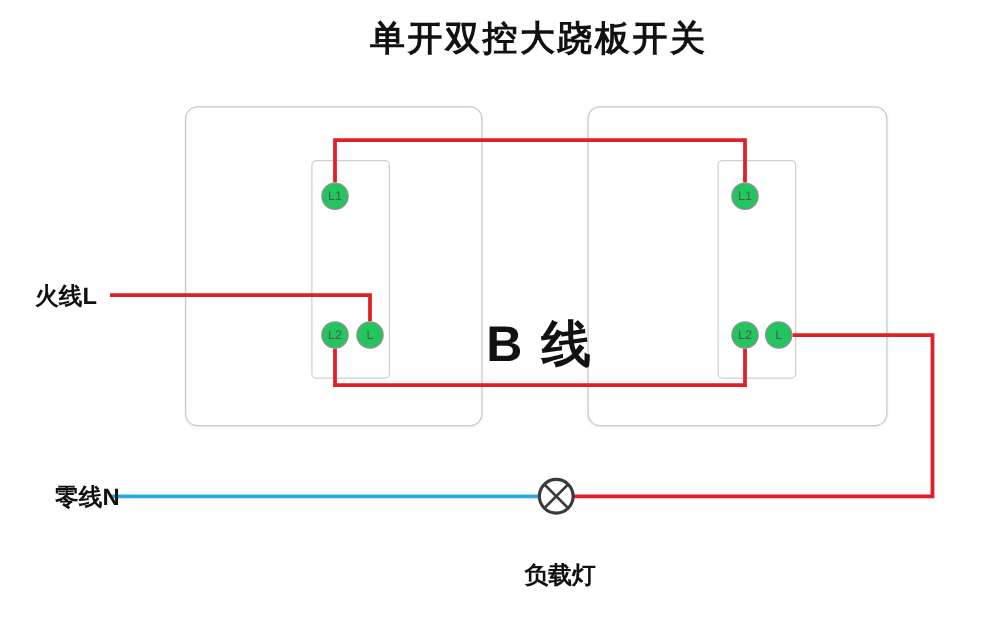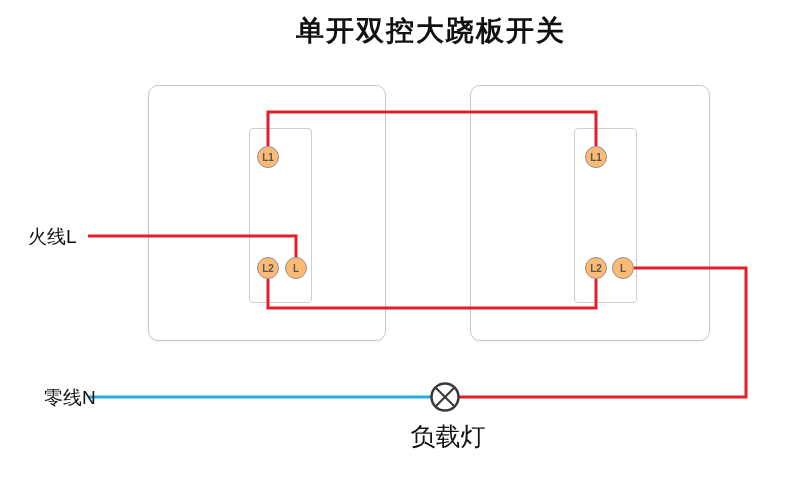--- a/index.html
+++ b/index.html
@@ -55,48 +55,49 @@
   .wire.live    { stroke: var(--live, #e01f26); }
   .wire.neutral { stroke: var(--neutral, #29a9e0); }
 
   .lamp-circle { fill: #ffffff; stroke: var(--lamp_stroke, #3a3a3a); stroke-width: 2.5; }
   .lamp-x      { stroke: var(--lamp_stroke, #3a3a3a); stroke-width: 2.2; }
 
   .terminal {
     position: absolute;
     width: 22px; height: 22px;
     border-radius: 50%;
-    background: #fdba74;
+    background: #22c55e;
     border: 1px solid var(--terminal_border, #8f8f8f);
     display: flex; align-items: center; justify-content: center;
     font-size: 10px;
-    font-weight: 700;
+    font-weight: 400;
     color: var(--terminal_text, #555555);
   }
 
   .big-label {
     position: absolute;
     transform: translateX(-50%);
     font-size: 40px;
     font-weight: 900;
     letter-spacing: 2px;
     white-space: nowrap;
   }
   .side-label {
     position: absolute;
     font-size: 19px;
-    font-weight: 400;
+    font-weight: 700;
     white-space: nowrap;
   }
   .lamp-label {
     position: absolute;
     transform: translateX(-50%);
-    font-size: 25px;
-    font-weight: 400;
+    font-size: 19px;
+    font-weight: 700;
     white-space: nowrap;
+    margin-top: 27px;
   }
 </style>
 </head>
 <body>
 
 <div class="canvas">
 
   <h1 class="title">单开双控大跷板开关</h1>
 
   <div class="switch-box left">
@@ -120,17 +121,18 @@
   </svg>
 
   <div class="terminal" style="left:257px; top:146px">L1</div>
   <div class="terminal" style="left:257px; top:257px">L2</div>
   <div class="terminal" style="left:285px; top:257px">L</div>
 
   <div class="terminal" style="left:585px; top:146px">L1</div>
   <div class="terminal" style="left:585px; top:257px">L2</div>
   <div class="terminal" style="left:612px; top:257px">L</div>
 
+  <div class="big-label" style="left:432px; top:248px">B 线</div>
   <div class="side-label" style="left:28px; top:224px">火线L</div>
   <div class="side-label" style="left:44px; top:385px">零线N</div>
   <div class="lamp-label" style="left:448px; top:420px">负载灯</div>
 
 </div>
 
 </body></html>

